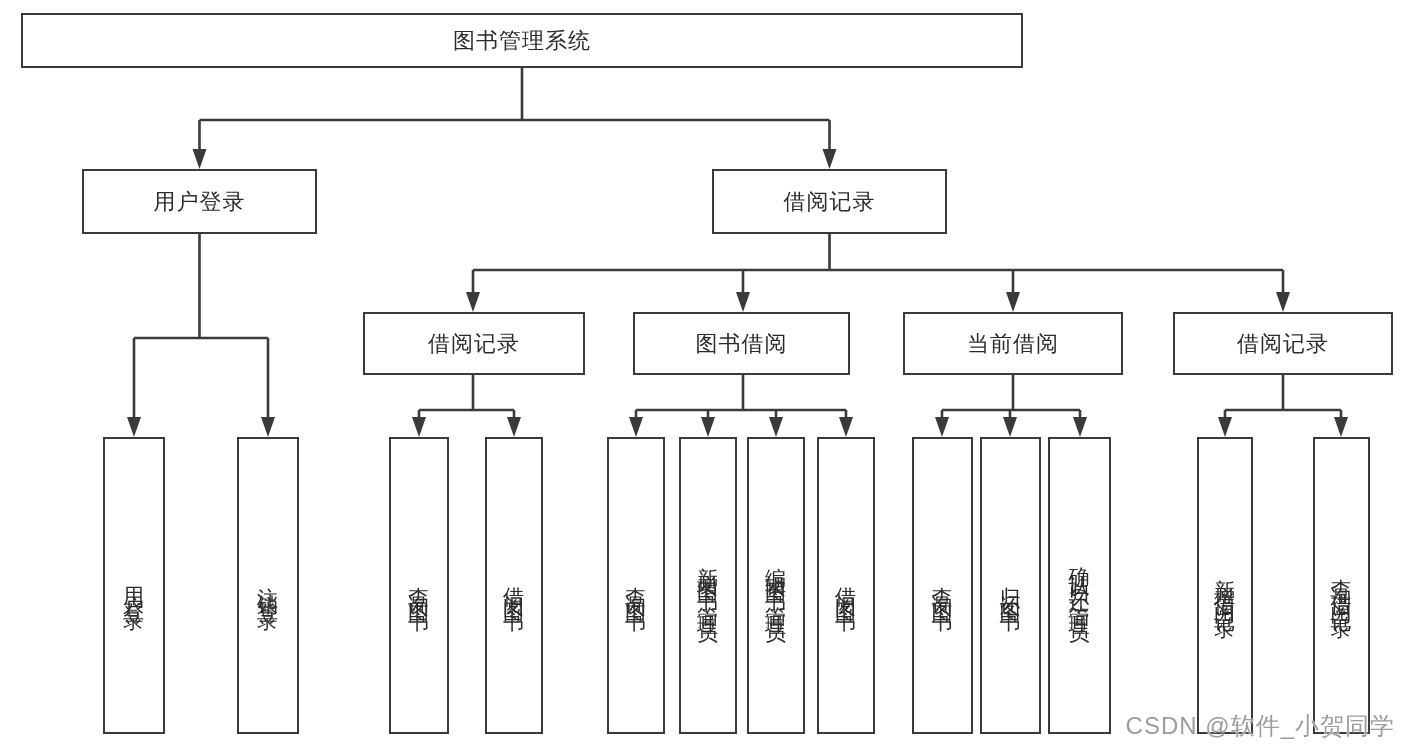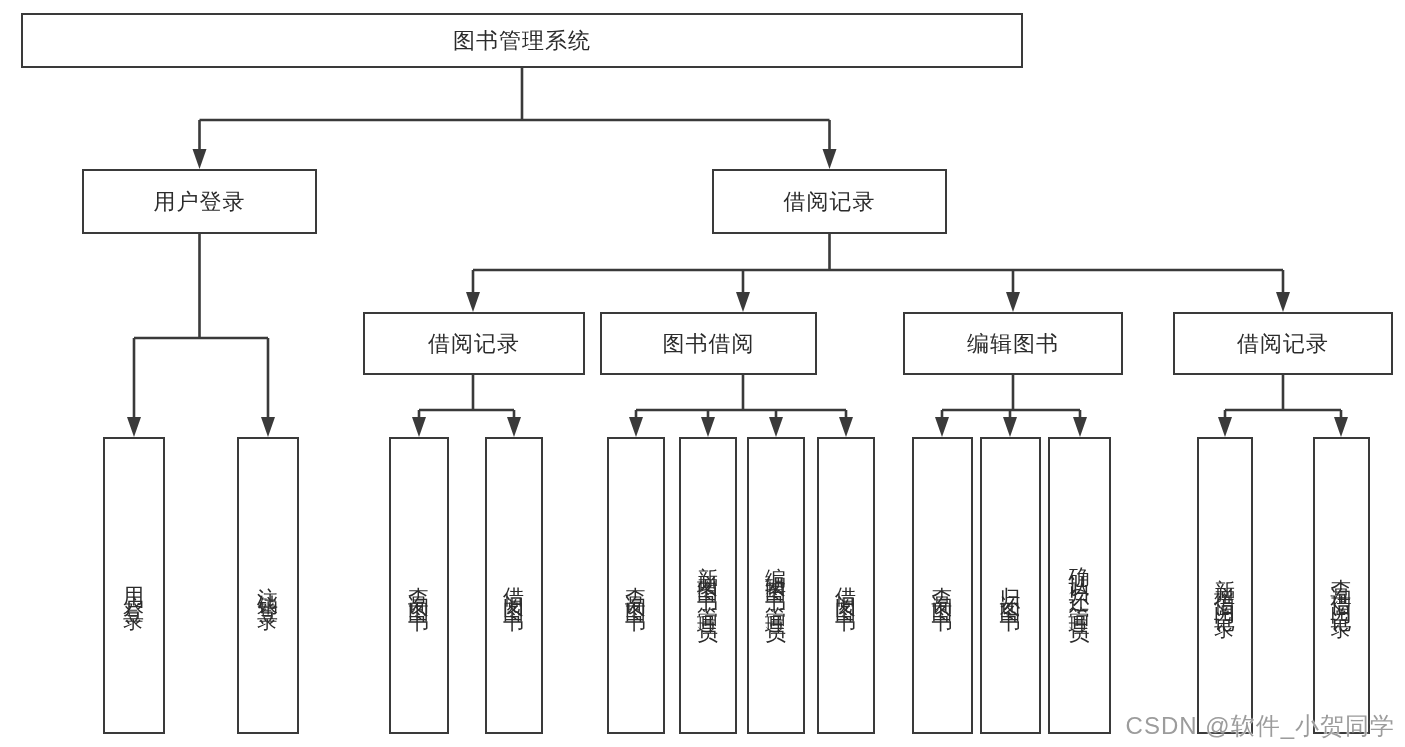--- a/index.html
+++ b/index.html
@@ -108,25 +108,25 @@
   <div class="node h" style="left:82px;top:169px;width:235px;height:65px">
     <span class="label">用户登录</span>
   </div>
   <div class="node h" style="left:712px;top:169px;width:235px;height:65px">
     <span class="label">借阅记录</span>
   </div>
 
   <div class="node h" style="left:363px;top:312px;width:222px;height:63px">
     <span class="label">借阅记录</span>
   </div>
-  <div class="node h" style="left:600px;top:312px;width:217px;height:63px">
+  <div class="node h" style="left:633px;top:312px;width:217px;height:63px">
     <span class="label">图书借阅</span>
   </div>
   <div class="node h" style="left:903px;top:312px;width:220px;height:63px">
-    <span class="label">编辑图书</span>
+    <span class="label">当前借阅</span>
   </div>
   <div class="node h" style="left:1173px;top:312px;width:220px;height:63px">
     <span class="label">借阅记录</span>
   </div>
 
   <div class="node v" style="left:103px;width:62px">
     <span class="label">用户登录</span>
   </div>
   <div class="node v" style="left:237px;width:62px">
     <span class="label">注销登录</span>

